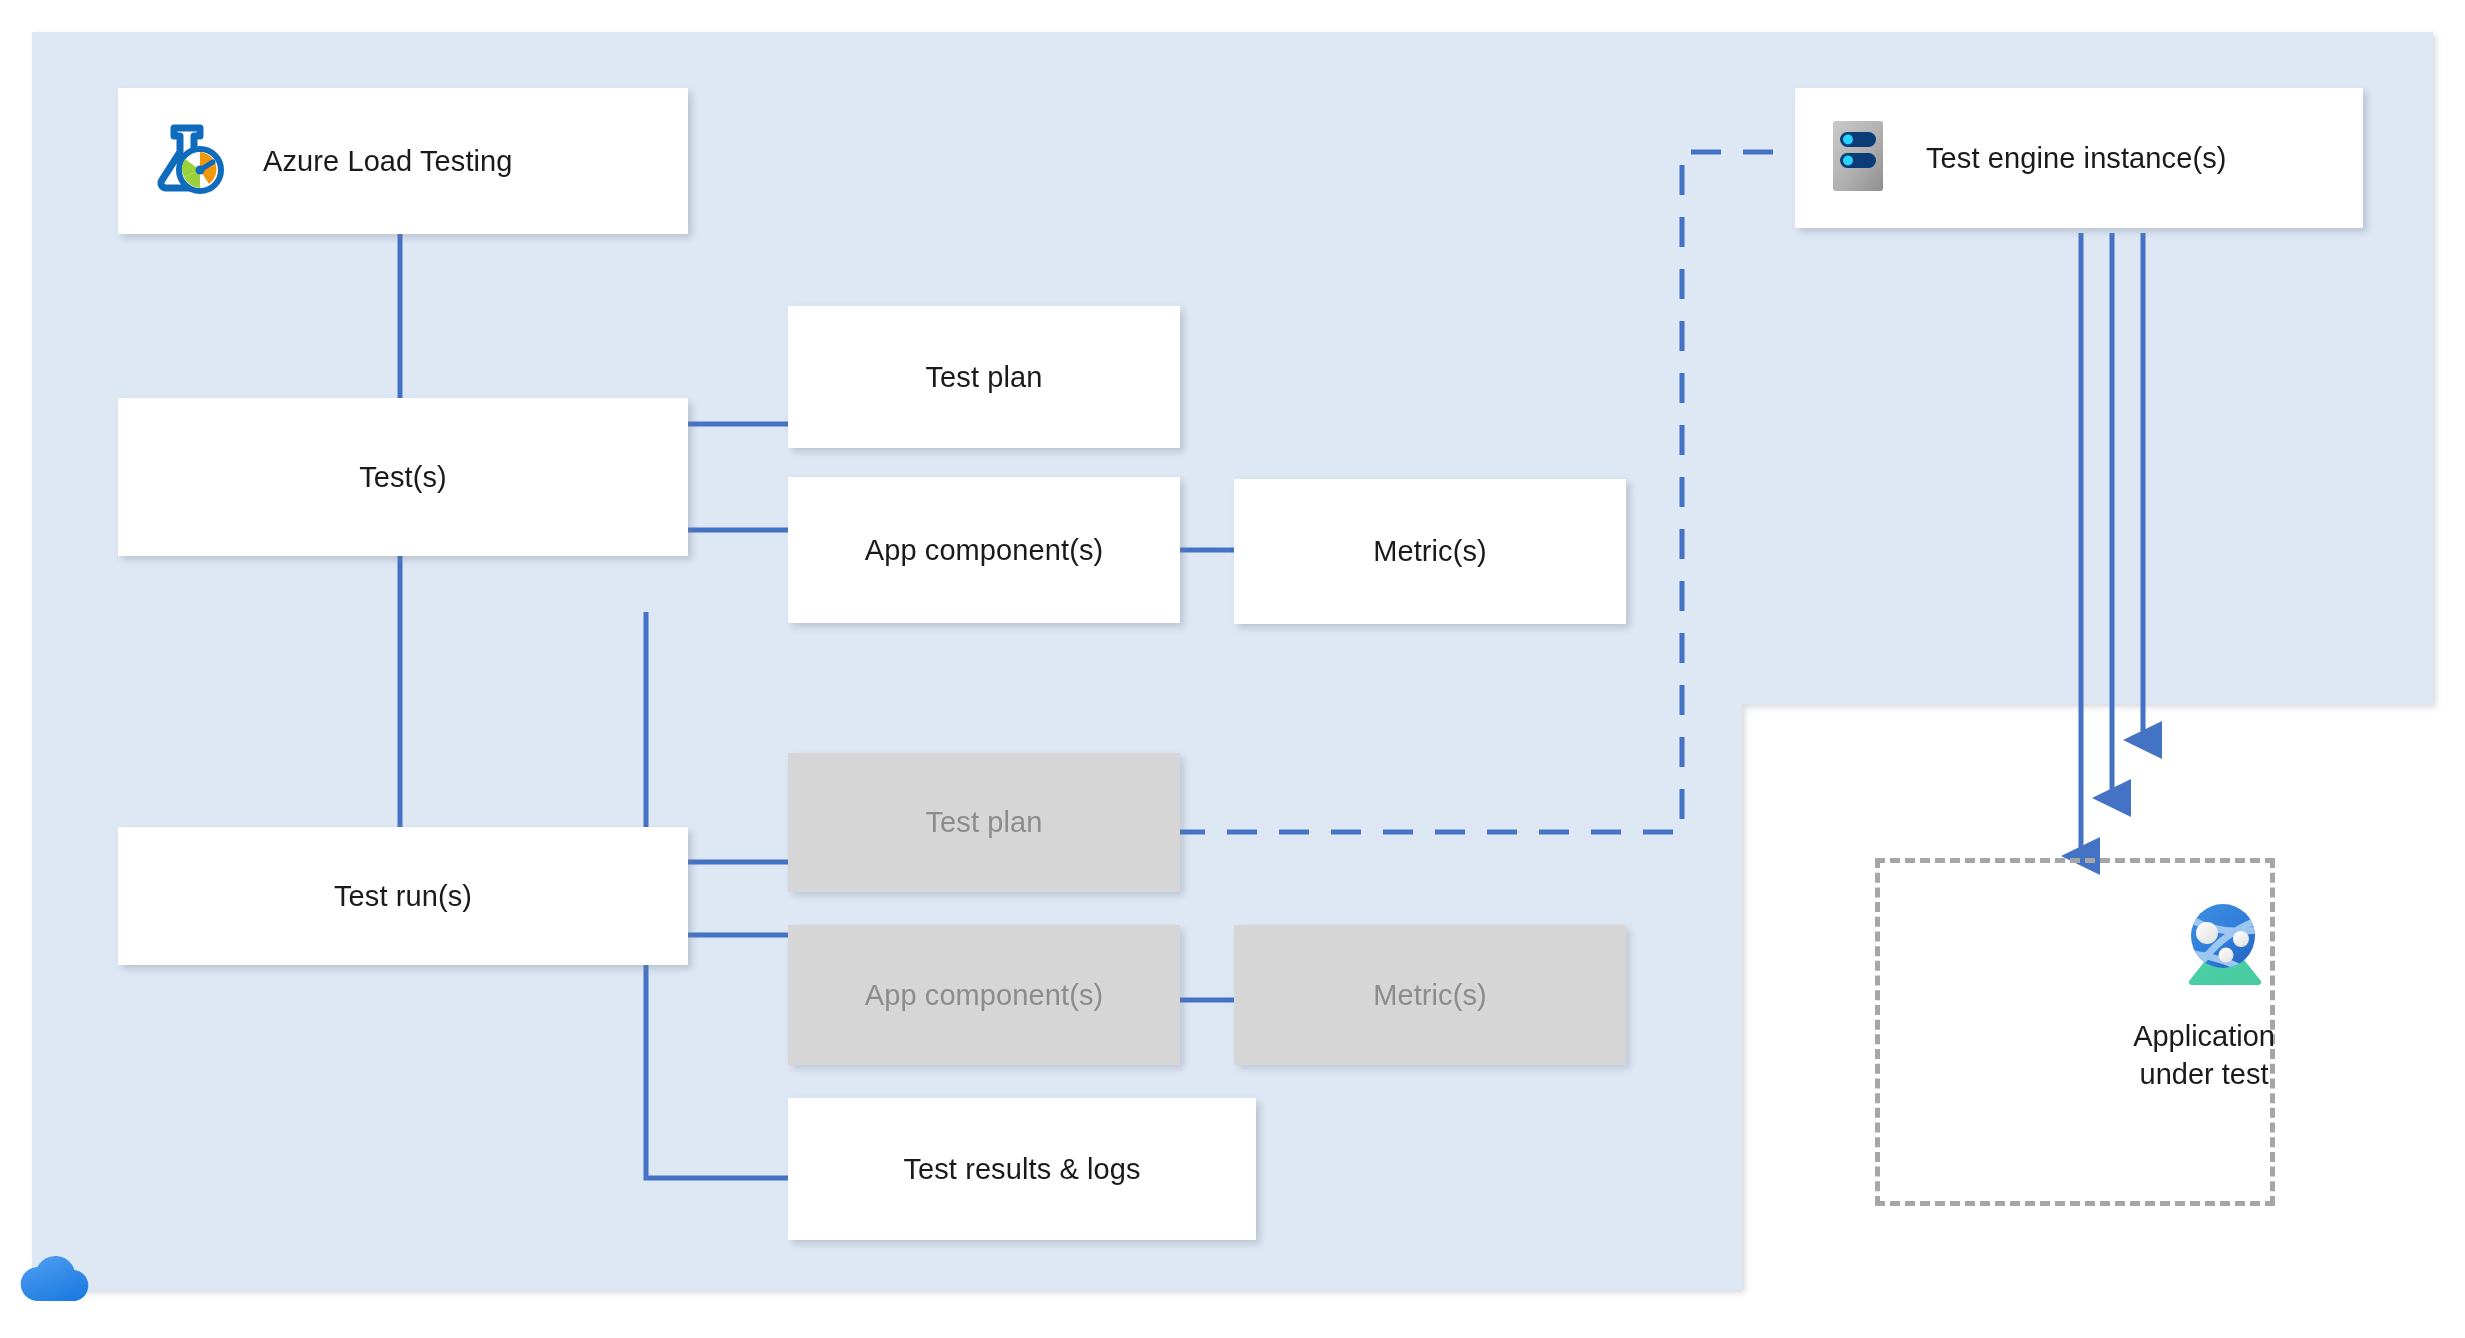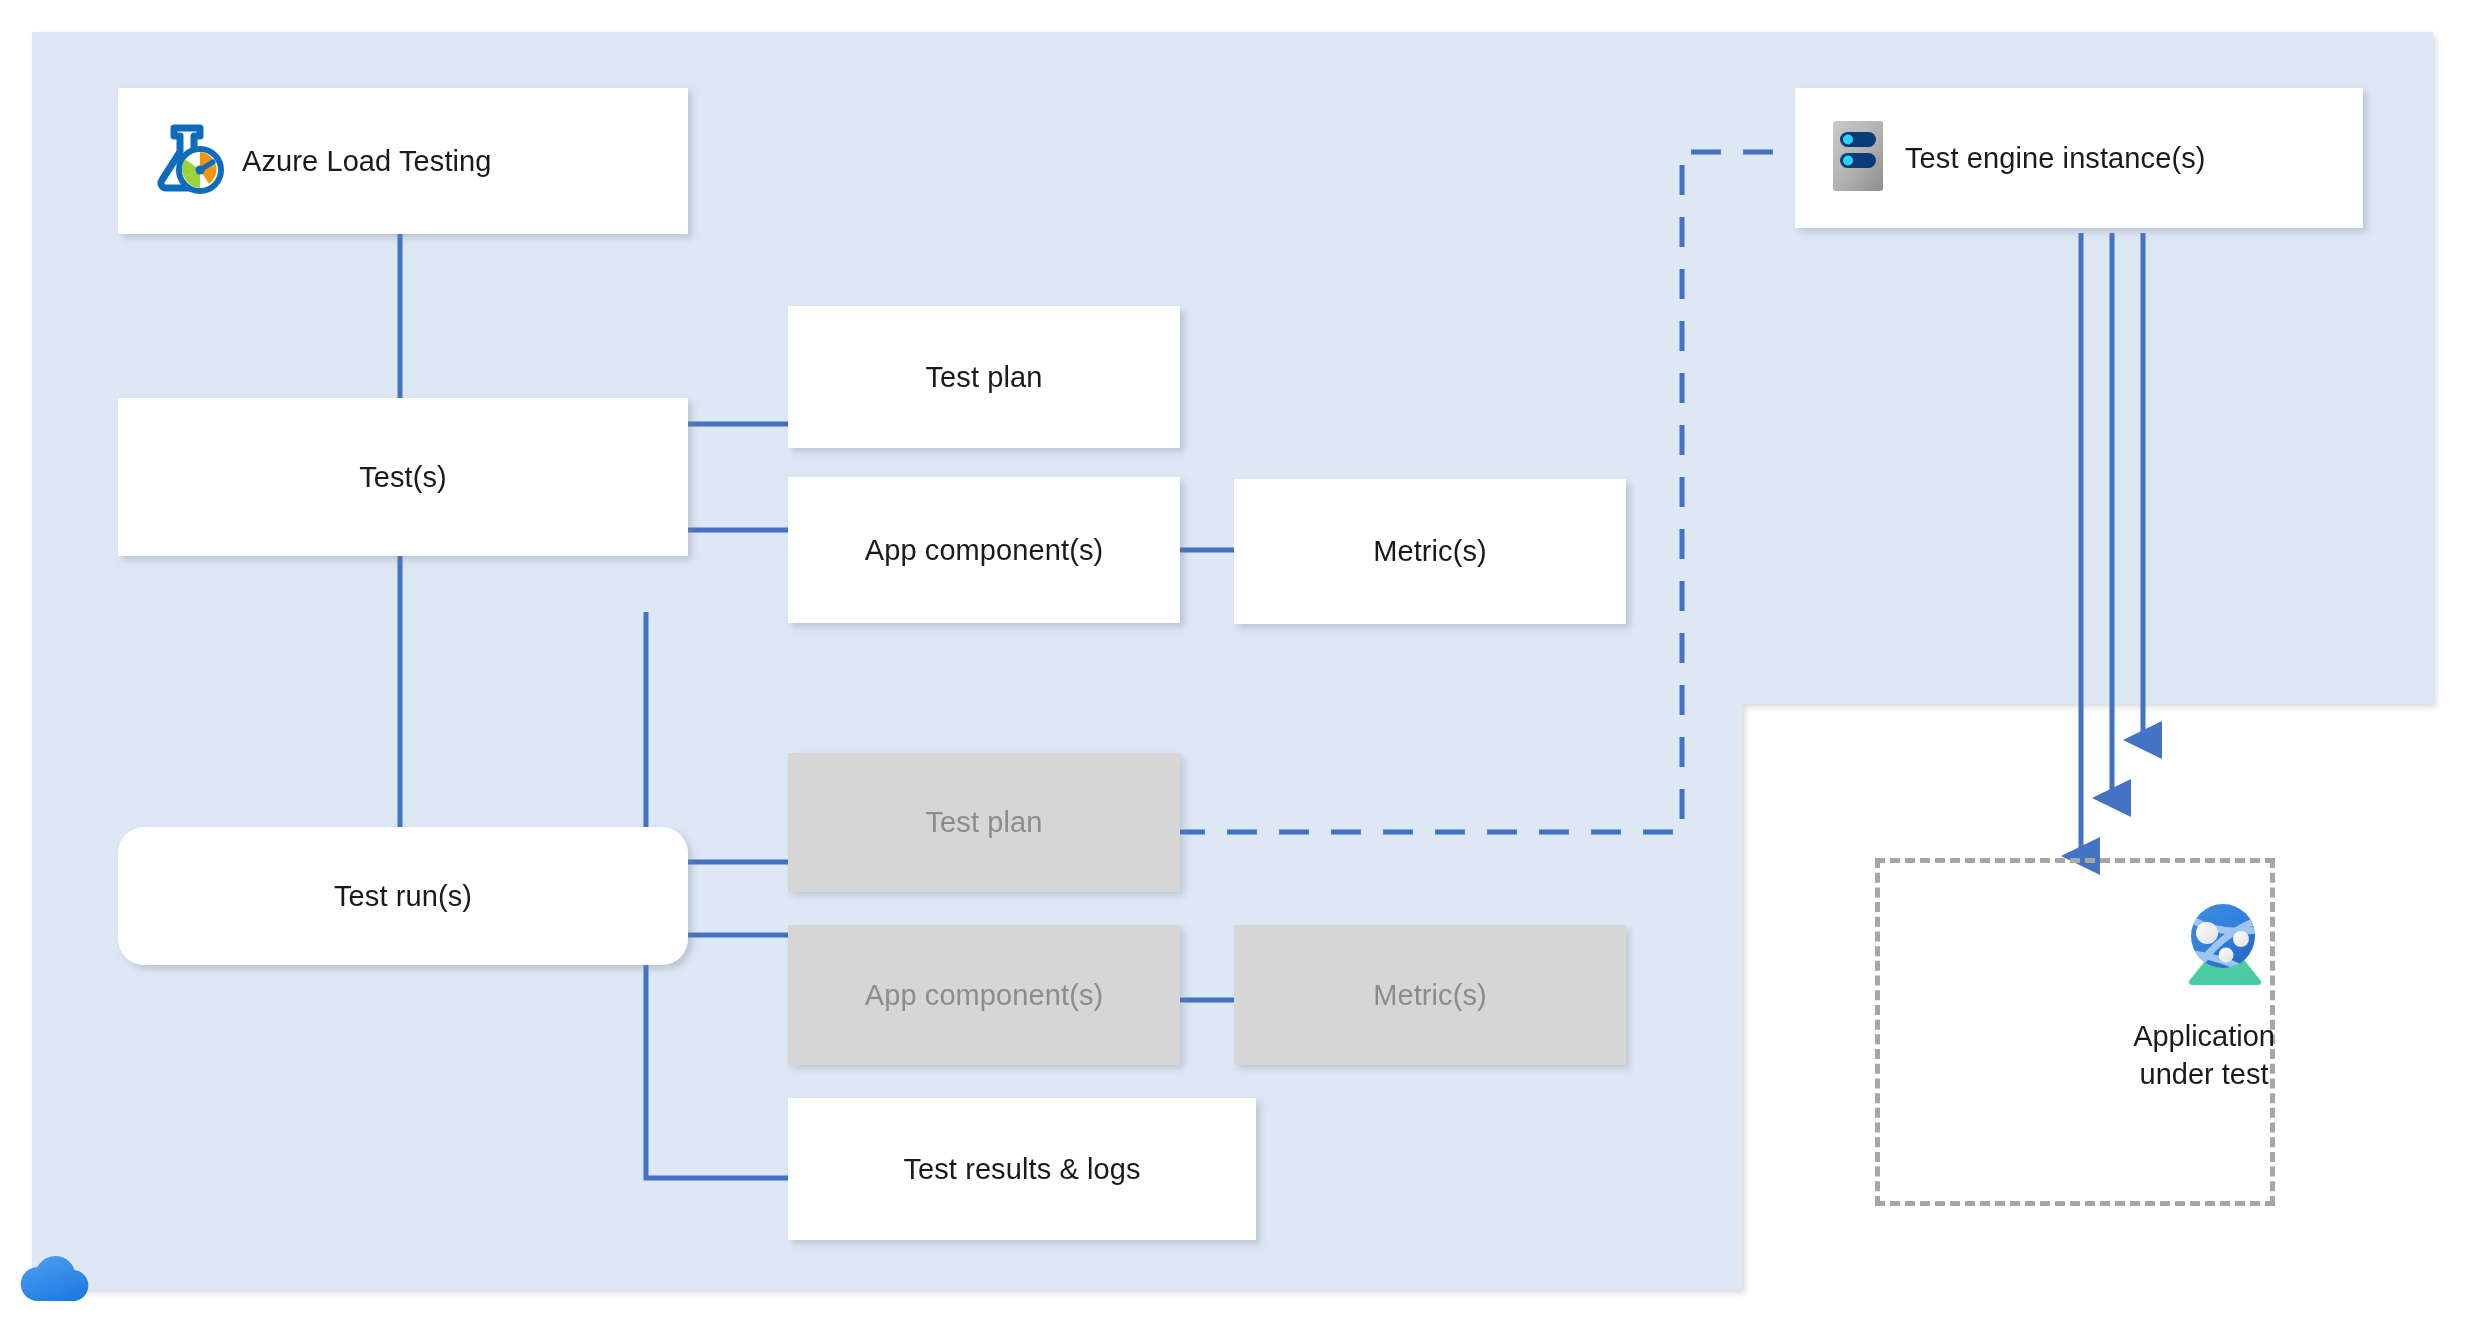--- a/index.html
+++ b/index.html
@@ -24,21 +24,21 @@
     position:absolute;box-sizing:border-box;
     background:#ffffff;
     display:flex;align-items:center;
     box-shadow:4px 4px 7px rgba(120,130,145,.35);
     z-index:5;
   }
   .node.centered{justify-content:center;}
   .node .label{
     font-size:29px;color:#1a1a1a;letter-spacing:.1px;white-space:nowrap;
   }
-  .node.with-icon{padding-left:34px;gap:18px;justify-content:flex-start;}
+  .node.with-icon{padding-left:34px;gap:39px;justify-content:flex-start;}
   .node.dim{background:#d6d6d6;box-shadow:4px 4px 7px rgba(120,130,145,.30);}
   .node.dim .label{color:#8c8c8c;}
 
   
   .dashed-box{
     position:absolute;box-sizing:border-box;
     border:5px dashed #a6a6a6;background:transparent;z-index:4;
   }
   .aut-inner{
     position:absolute;z-index:6;display:flex;flex-direction:column;
@@ -104,21 +104,21 @@
         <circle cx="48" cy="48" r="4.5" fill="#0f6cbd"></circle>
       </svg>
     </span>
     <span class="label">Azure Load Testing</span>
   </div>
 
   <div class="node centered" style="left:118px;top:398px;width:570px;height:158px;">
     <span class="label">Test(s)</span>
   </div>
 
-  <div class="node centered" style="left:118px;top:827px;width:570px;height:138px;border-radius:26px;">
+  <div class="node centered" style="left:118px;top:827px;width:570px;height:138px;">
     <span class="label">Test run(s)</span>
   </div>
 
   <div class="node centered" style="left:788px;top:306px;width:392px;height:142px;">
     <span class="label">Test plan</span>
   </div>
 
   <div class="node centered" style="left:788px;top:477px;width:392px;height:146px;">
     <span class="label">App component(s)</span>
   </div>

